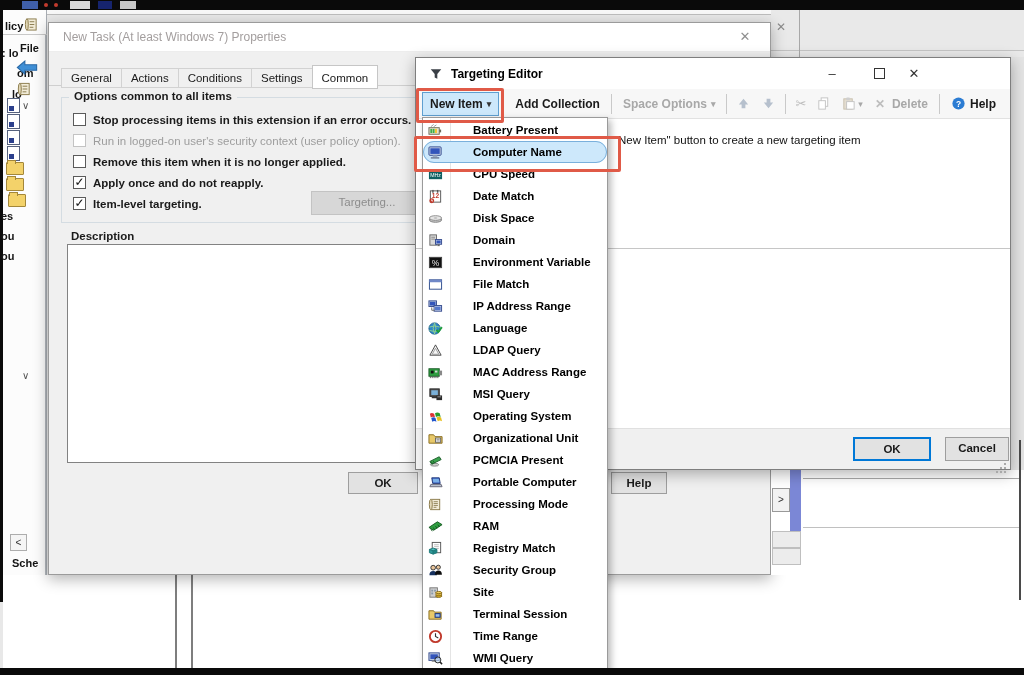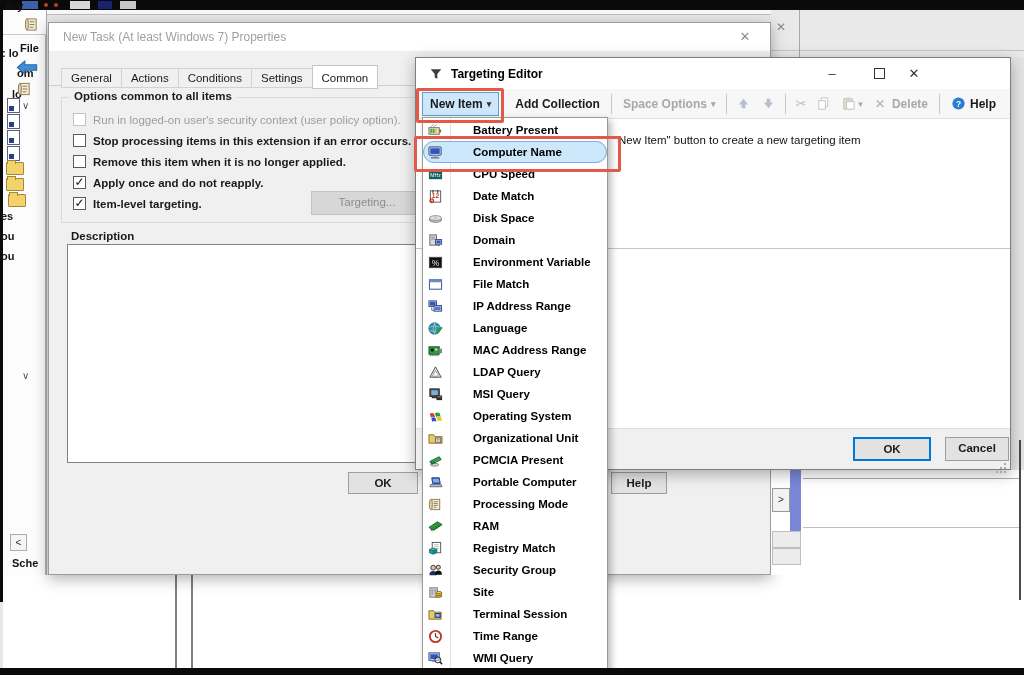--- a/index.html
+++ b/index.html
@@ -99,21 +99,21 @@
   <div class="abs" style="left:0;top:10px;width:3px;height:592px;background:#0a0a0a;"></div>
   <div class="abs" style="left:0;top:668px;width:1024px;height:7px;background:#0a0a0a;z-index:9;"></div>
 
   <div class="abs" style="left:47px;top:10px;width:977px;height:4px;background:#f8f8f8;"></div>
   <div class="abs" style="left:47px;top:14px;width:977px;height:1px;background:#bdbdbd;"></div>
 
   <div class="abs" style="left:3px;top:10px;width:44px;height:565px;background:#fcfcfc;border-right:1px solid #a8adb3;box-sizing:border-box;">
     <div class="abs" style="left:0;top:24px;width:44px;height:1px;background:#c9c9c9;"></div>
     <div class="abs" style="left:42px;top:25px;width:1px;height:540px;background:#b3b8bd;"></div>
   </div>
-  <span class="bgtxt" style="left:5px;top:0;">licy</span>
+  <span class="bgtxt" style="left:5px;top:20px;">licy</span>
   <span class="bgtxt" style="left:2px;top:47px;">: lo</span>
   <span class="bgtxt" style="left:17px;top:67px;">om</span>
   <span class="bgtxt" style="left:12px;top:88px;">lo</span>
   <span class="bgtxt" style="left:1px;top:210px;">es</span>
   <span class="bgtxt" style="left:1px;top:230px;">ou</span>
   <span class="bgtxt" style="left:1px;top:250px;">ou</span>
 
   <div class="abs" style="left:7px;top:98px;width:11px;height:13px;background:#fff;border:1px solid #55617d;">
       <div style="position:absolute;left:1px;bottom:1px;width:5px;height:5px;background:#2b3f8c;"></div>
     </div>
@@ -187,27 +187,27 @@
         <div class="tab">Actions</div>
         <div class="tab">Conditions</div>
         <div class="tab">Settings</div>
         <div class="tab selected">Common</div>
       </div>
     <div class="panel-line"></div>
 
     <div class="groupbox"></div>
     <div class="grouplabel">Options common to all items</div>
     <div id="cb-list">
+        <div class="cb-row">
+          <span class="cb"></span>
+          <span class="cb-label">Stop processing items in this extension if an error occurs.</span>
+        </div>
         <div class="cb-row disabled">
           <span class="cb"></span>
           <span class="cb-label">Run in logged-on user's security context (user policy option).</span>
-        </div>
-        <div class="cb-row">
-          <span class="cb"></span>
-          <span class="cb-label">Stop processing items in this extension if an error occurs.</span>
         </div>
         <div class="cb-row">
           <span class="cb"></span>
           <span class="cb-label">Remove this item when it is no longer applied.</span>
         </div>
         <div class="cb-row">
           <span class="cb checked">✓</span>
           <span class="cb-label">Apply once and do not reapply.</span>
         </div>
         <div class="cb-row">
@@ -420,37 +420,37 @@
             <circle cx="7" cy="8" r="6" fill="#2f86c8" stroke="#1b5e8e"></circle>
             <path d="M1.5 6.5 Q7 4 12.5 6.5 M1.5 10 Q7 12.5 12.5 10 M7 2 Q4 8 7 14 M7 2 Q10 8 7 14" stroke="#8fd18f" fill="none" stroke-width="1"></path>
             <path d="M9 9.5 l2 2.3 L14.8 6.5" stroke="#1e9e3e" stroke-width="2" fill="none"></path>
           </svg>
         </span>
         <span class="mi-label">Language</span>
       </div>
       <div class="mi">
         <span class="mi-ic">
           <svg viewBox="0 0 16 16">
+            <path d="M8 2 L14 13 L2 13 Z" fill="#f7f7f7" stroke="#444"></path>
+            <path d="M8 5.5 L11.5 12 L4.5 12 Z" fill="none" stroke="#999"></path>
+          </svg>
+        </span>
+        <span class="mi-label">LDAP Query</span>
+      </div>
+      <div class="mi">
+        <span class="mi-ic">
+          <svg viewBox="0 0 16 16">
             <rect x="1" y="4" width="11" height="8" fill="#2f9e41" stroke="#1a5c26"></rect>
             <rect x="3" y="6" width="3" height="3" fill="#111"></rect>
             <rect x="7.5" y="6" width="2.5" height="2" fill="#d8d8d8"></rect>
             <rect x="12" y="6" width="3" height="5" fill="#888"></rect>
             <path d="M2.5 12 v2 M4.5 12 v2 M6.5 12 v2 M8.5 12 v2 M10.5 12 v2" stroke="#555"></path>
           </svg>
         </span>
         <span class="mi-label">MAC Address Range</span>
-      </div>
-      <div class="mi">
-        <span class="mi-ic">
-          <svg viewBox="0 0 16 16">
-            <path d="M8 2 L14 13 L2 13 Z" fill="#f7f7f7" stroke="#444"></path>
-            <path d="M8 5.5 L11.5 12 L4.5 12 Z" fill="none" stroke="#999"></path>
-          </svg>
-        </span>
-        <span class="mi-label">LDAP Query</span>
       </div>
       <div class="mi">
         <span class="mi-ic">
           <svg viewBox="0 0 16 16">
             <rect x="2" y="2" width="10" height="8" fill="#555" stroke="#222"></rect>
             <rect x="3.5" y="3.5" width="7" height="5" fill="#7ab0d8"></rect>
             <rect x="4" y="10.5" width="8" height="1.5" fill="#333"></rect>
             <rect x="9" y="9" width="6" height="5" fill="#2a2a2a"></rect>
             <rect x="10" y="10" width="4" height="1" fill="#999"></rect>
           </svg>

